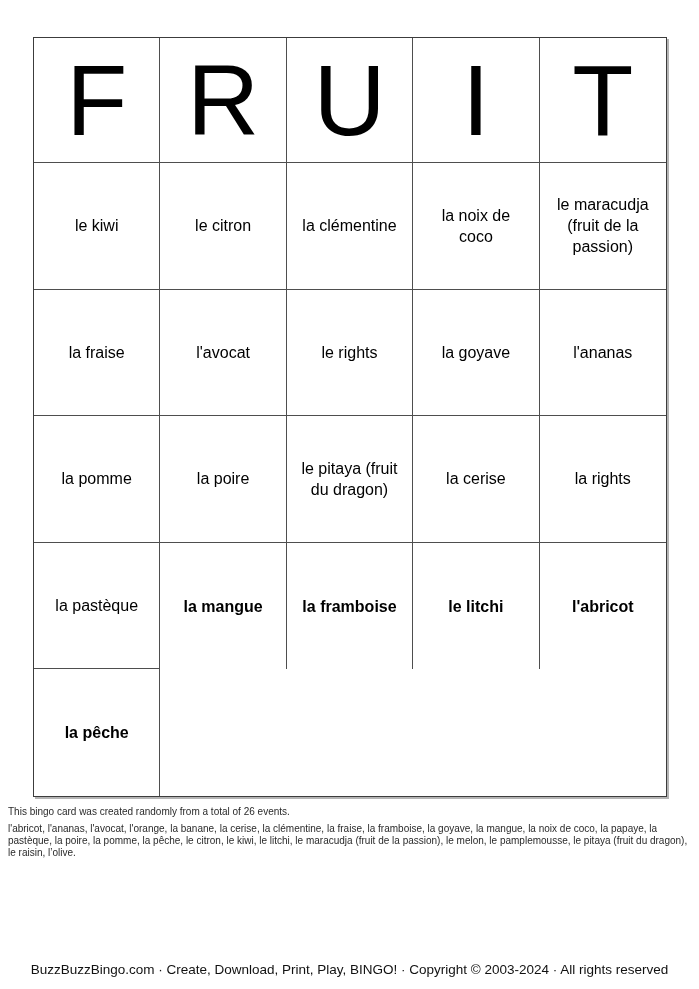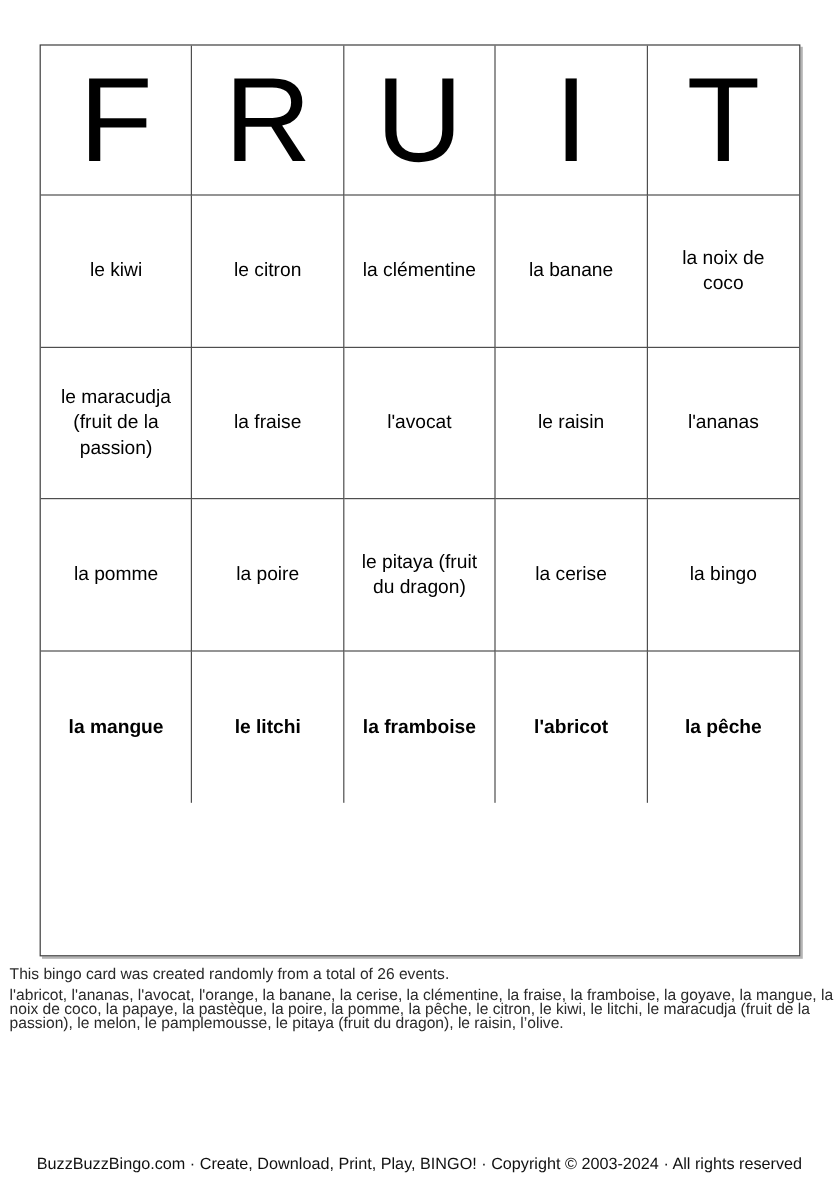--- a/index.html
+++ b/index.html
@@ -49,21 +49,21 @@
     font-size: 100px;
     line-height: 1;
     padding: 0;
     font-weight: 400;
   }
   .footnote {
     position: absolute;
     left: 8px;
     top: 806px;
     width: 688px;
-    font-size: 13px;
+    font-size: 10px;
     line-height: 12px;
     color: #2a2a2a;
   }
   .footnote-summary {
     margin-bottom: 5px;
   }
   .page-footer {
     position: absolute;
     left: 0;
     top: 962px;
@@ -81,39 +81,40 @@
 
   <div class="bingo-grid" id="bingo-grid">
       <div class="cell header-cell">F</div>
       <div class="cell header-cell">R</div>
       <div class="cell header-cell">U</div>
       <div class="cell header-cell">I</div>
       <div class="cell header-cell">T</div>
       <div class="cell">le kiwi</div>
       <div class="cell">le citron</div>
       <div class="cell">la clémentine</div>
-      <div class="cell">la banane</div>
       <div class="cell">la noix de
 coco</div>
       <div class="cell">le maracudja
 (fruit de la
 passion)</div>
       <div class="cell">la fraise</div>
       <div class="cell">l'avocat</div>
-      <div class="cell">le raisin</div>
+      <div class="cell">le rights</div>
+      <div class="cell">la goyave</div>
       <div class="cell">l'ananas</div>
       <div class="cell">la pomme</div>
       <div class="cell">la poire</div>
       <div class="cell">le pitaya (fruit
 du dragon)</div>
       <div class="cell">la cerise</div>
-      <div class="cell">la bingo</div>
+      <div class="cell">la rights</div>
+      <div class="cell">la pastèque</div>
       <div class="cell">la mangue</div>
+      <div class="cell">la framboise</div>
       <div class="cell">le litchi</div>
-      <div class="cell">la framboise</div>
       <div class="cell">l'abricot</div>
       <div class="cell">la pêche</div>
     </div>
 
   <div class="footnote">
     <div class="footnote-summary">This bingo card was created randomly from a total of 26 events.</div>
     <div class="footnote-events">l'abricot, l'ananas, l'avocat, l'orange, la banane, la cerise, la clémentine, la fraise, la framboise, la goyave, la mangue, la noix de coco, la papaye, la pastèque, la poire, la pomme, la pêche, le citron, le kiwi, le litchi, le maracudja (fruit de la passion), le melon, le pamplemousse, le pitaya (fruit du dragon), le raisin, l’olive.</div>
   </div>
 
   <div class="page-footer">BuzzBuzzBingo.com · Create, Download, Print, Play, BINGO! · Copyright © 2003-2024 · All rights reserved</div>

